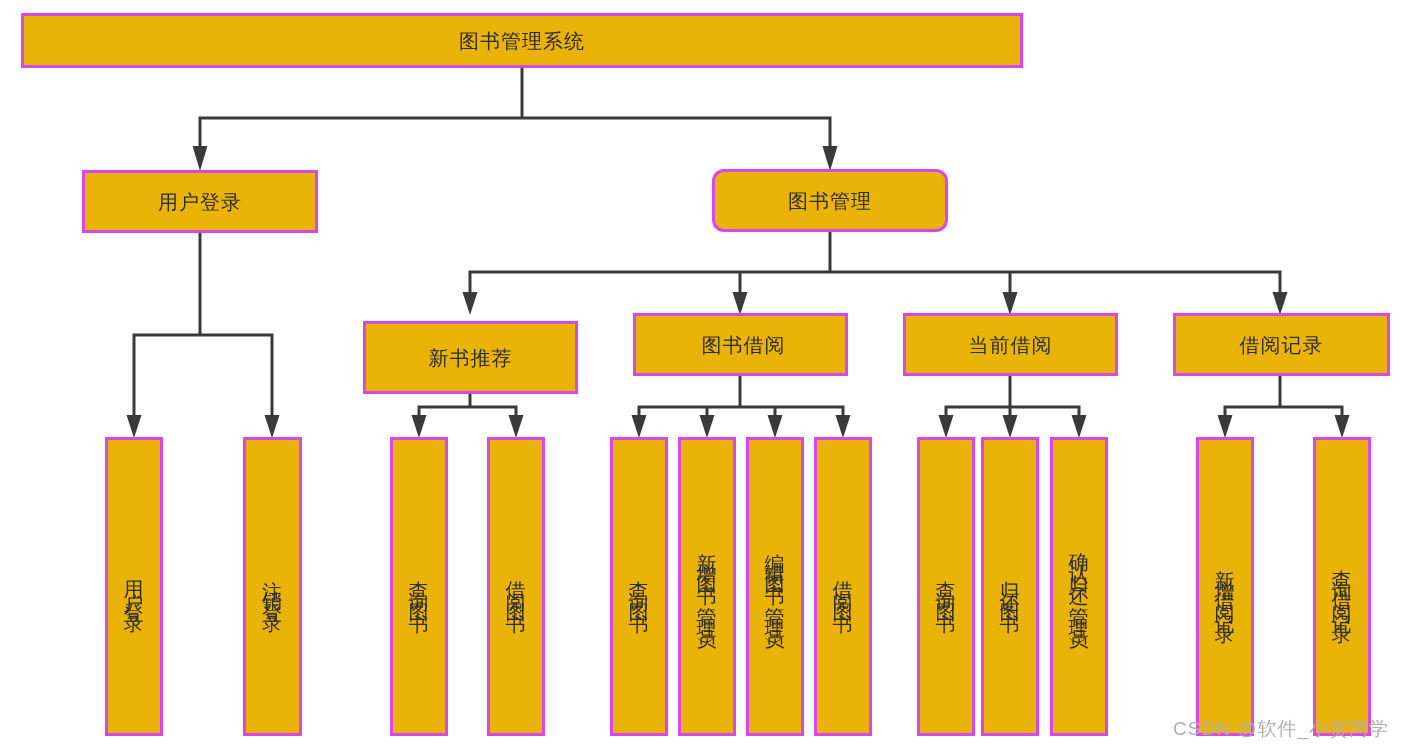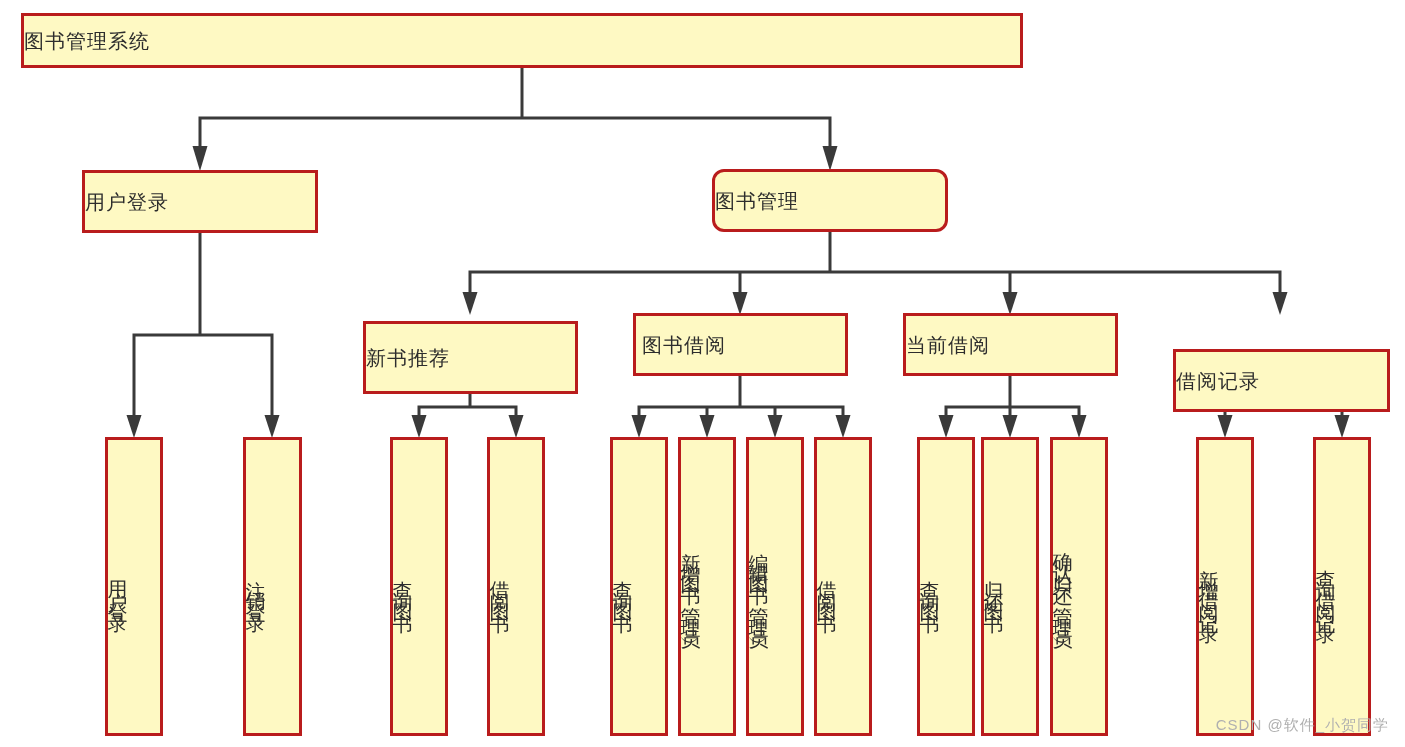--- a/index.html
+++ b/index.html
@@ -27,42 +27,42 @@
     stroke: #3a3a3a;
     stroke-width: 3;
   }
   .connectors polygon {
     fill: #3a3a3a;
     stroke: none;
   }
   .box {
     position: absolute;
     box-sizing: border-box;
-    border: 3px solid #b91c1c;
-    background: #fef9c3;
+    border: 3px solid #d946ef;
+    background: #eab308;
     display: flex;
     align-items: center;
-    justify-content: flex-start;
+    justify-content: center;
     color: #2d2d2d;
     font-size: 20px;
     line-height: 1;
     letter-spacing: 1px;
   }
   .leaf span {
     writing-mode: vertical-rl;
     text-orientation: mixed;
     letter-spacing: 11px;
     font-size: 20px;
     color: #2d2d2d;
   }
   .watermark {
     position: absolute;
     top: 716px;
     right: 16px;
-    font-size: 15px;
+    font-size: 19px;
     color: #b0b0b0;
     letter-spacing: 1px;
     z-index: 10;
     white-space: nowrap;
     text-align: right;
   }
 </style>
 </head>
 <body>
 
@@ -124,21 +124,21 @@
 
   <div class="box" style="left:363px; top:321px; width:215px; height:73px;">
     <span>新书推荐</span>
   </div>
   <div class="box" style="left:633px; top:313px; width:215px; height:63px;padding-left:6px;">
     <span>图书借阅</span>
   </div>
   <div class="box" style="left:903px; top:313px; width:215px; height:63px;">
     <span>当前借阅</span>
   </div>
-  <div class="box" style="left:1173px; top:313px; width:217px; height:63px;margin-top:36px;">
+  <div class="box" style="left:1173px; top:313px; width:217px; height:63px;">
     <span>借阅记录</span>
   </div>
 
   <div class="box leaf" style="left:105px; top:437px; width:58px; height:299px;">
     <span>用户登录</span>
   </div>
   <div class="box leaf" style="left:243px; top:437px; width:59px; height:299px;">
     <span>注销登录</span>
   </div>
 

